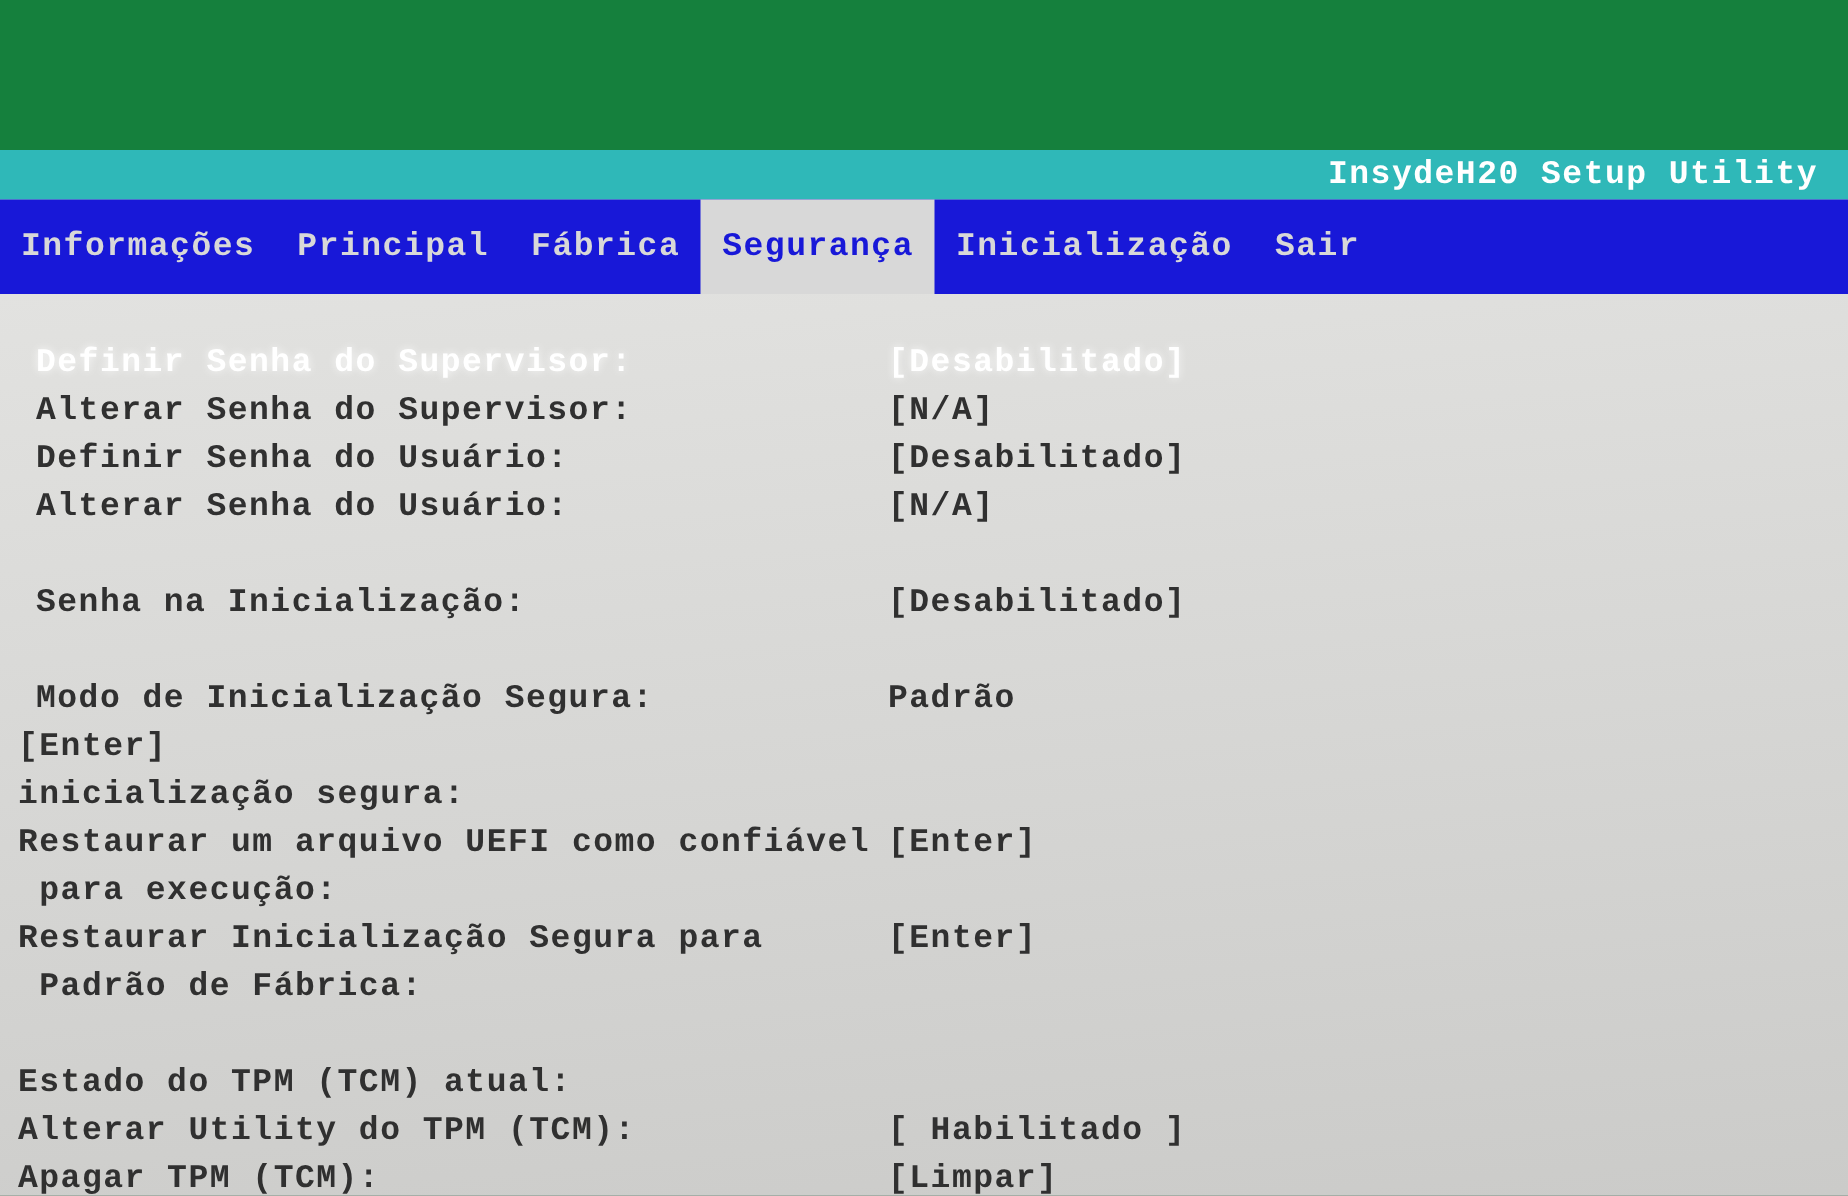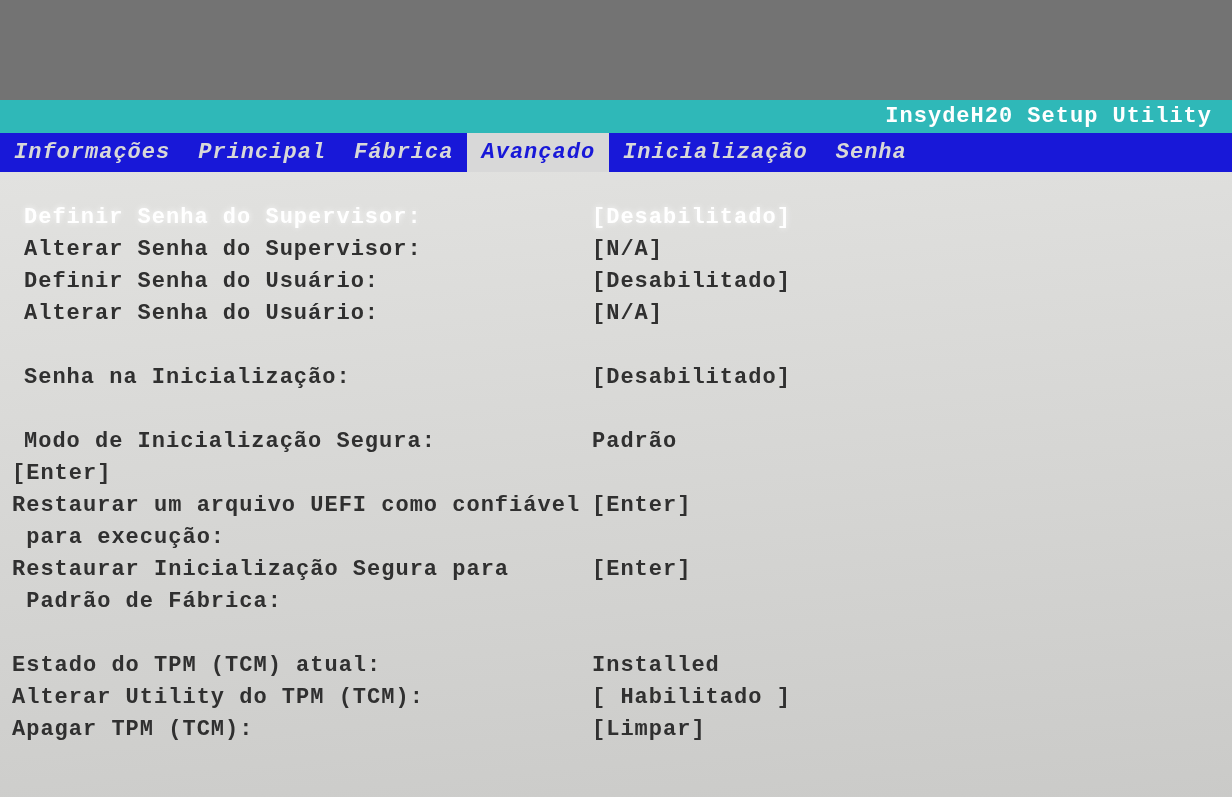--- a/index.html
+++ b/index.html
@@ -9,21 +9,21 @@
       font-weight: bold;
       width: 1232px;
       height: 797px;
       overflow: hidden;
       font-size: 22px;
       letter-spacing: 1px;
     }
     .bezel {
       width: 100%;
       height: 100%;
-      background: #737373;
+      background: #15803d;
       padding-top: 100px;
       padding-left: 0;
     }
     .screen {
       background: #d8d8d8;
       width: 100%;
       height: 100%;
     }
     .header-bar {
       background: #2fb8b8;
@@ -32,23 +32,22 @@
       padding: 4px 20px 4px 10px;
       font-size: 22px;
     }
     .tab-bar {
       background: #1818d8;
       display: flex;
       font-size: 22px;
       color: #d8d8d8;
     }
     .tab {
-      padding: 7px 14px;
+      padding: 19px 14px;
       white-space: nowrap;
-      font-style: italic;
     }
     .tab.active {
       background: #d8d8d8;
       color: #1818d8;
     }
     .content {
       padding: 30px 12px 24px 12px;
       color: #303030;
       background: linear-gradient(175deg, #e2e2e0 0%, #cacac8 100%);
       height: calc(100% - 68px);
@@ -83,23 +82,23 @@
 
 <div class="bezel">
   <div class="screen">
     <div class="header-bar">
       <span>InsydeH20 Setup Utility</span>
     </div>
     <div class="tab-bar">
       <div class="tab">Informações</div>
       <div class="tab">Principal</div>
       <div class="tab">Fábrica</div>
-      <div class="tab active">Avançado</div>
+      <div class="tab active">Segurança</div>
       <div class="tab">Inicialização</div>
-      <div class="tab">Senha</div>
+      <div class="tab">Sair</div>
     </div>
     <div class="content">
 
       <div class="row highlight">
         <div class="label">Definir Senha do Supervisor:</div>
         <div class="value">[Desabilitado]</div>
       </div>
       <div class="row">
         <div class="label">Alterar Senha do Supervisor:</div>
         <div class="value">[N/A]</div>
@@ -123,39 +122,41 @@
       <div class="spacer"></div>
 
       <div class="row">
         <div class="label">Modo de Inicialização Segura:</div>
         <div class="value">Padrão</div>
       </div>
       <div class="row">
         <div class="value">[Enter]</div>
       </div>
       <div class="row">
+        <div class="label label2">inicialização segura:</div>
+      </div>
+      <div class="row">
         <div class="label label2">Restaurar um arquivo UEFI como confiável</div>
         <div class="value">[Enter]</div>
       </div>
       <div class="row">
         <div class="label label2"> para execução:</div>
       </div>
       <div class="row">
         <div class="label label2">Restaurar Inicialização Segura para</div>
         <div class="value">[Enter]</div>
       </div>
       <div class="row">
         <div class="label label2"> Padrão de Fábrica:</div>
       </div>
 
       <div class="spacer"></div>
 
       <div class="row">
         <div class="label label2">Estado do TPM (TCM) atual:</div>
-        <div class="value">Installed</div>
       </div>
       <div class="row">
         <div class="label label2">Alterar Utility do TPM (TCM):</div>
         <div class="value">[ Habilitado ]</div>
       </div>
       <div class="row">
         <div class="label label2">Apagar TPM (TCM):</div>
         <div class="value">[Limpar]</div>
       </div>
 

